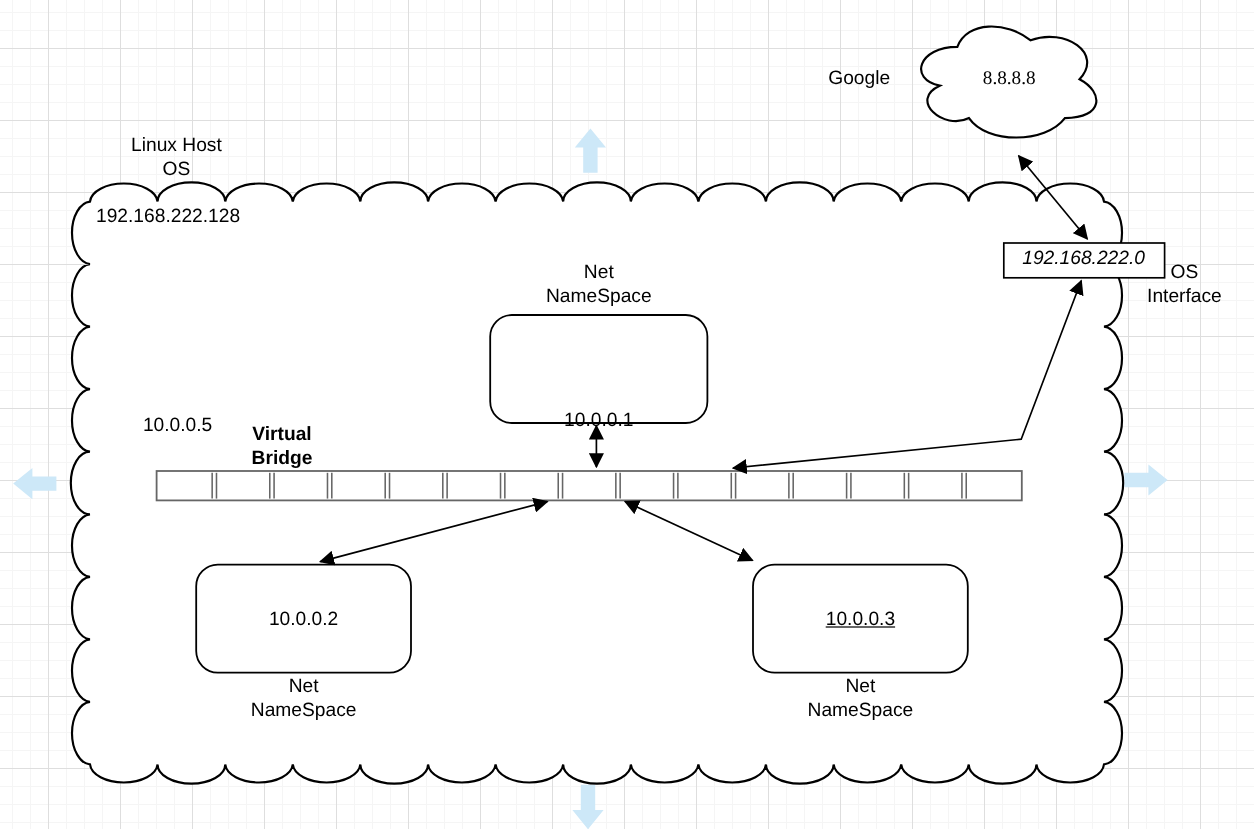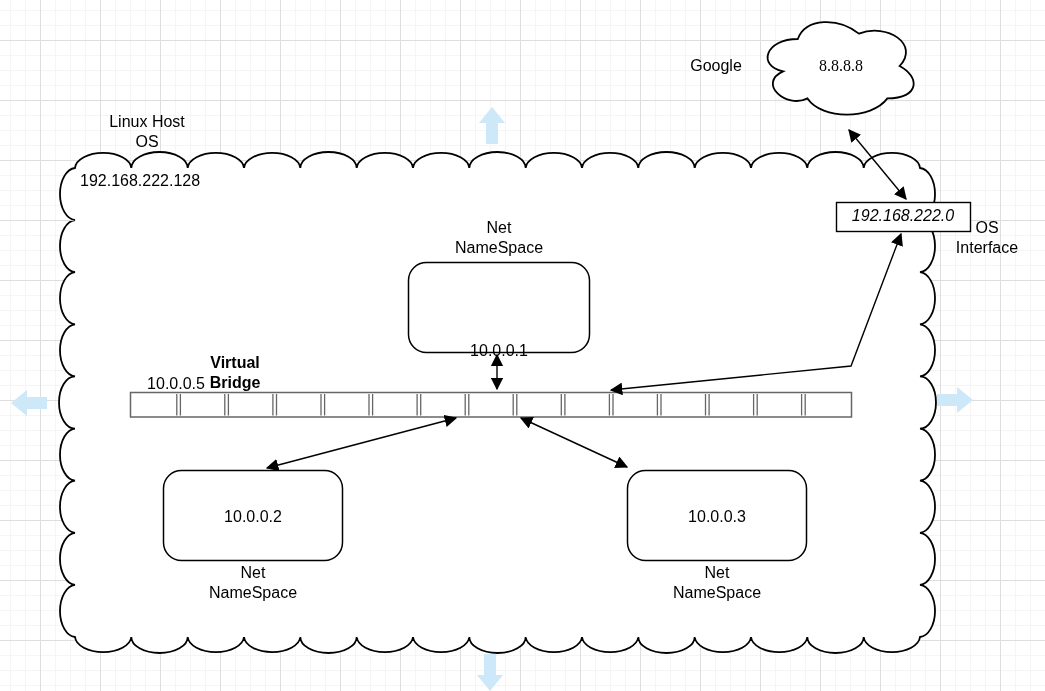--- a/index.html
+++ b/index.html
@@ -115,28 +115,28 @@
   <div class="lbl" style="left:841px;top:56px;font-family:Liberation Serif, serif;">8.8.8.8</div>
 
   <div class="lbl" style="left:147px;top:112px;">Linux Host
 OS</div>
   <div class="lbl left" style="left:80px;top:160px;margin-top:11px;">192.168.222.128</div>
 
   <div class="lbl" style="left:499px;top:218px;">Net
 NameSpace</div>
   <div class="lbl" style="left:499px;top:297px;margin-top:44px;">10.0.0.1</div>
 
-  <div class="lbl" style="left:148px;top:374px;margin-left:28px;">10.0.0.5</div>
+  <div class="lbl" style="left:148px;top:345px;">10.0.0.5</div>
   <div class="lbl" style="left:235px;top:353px;font-weight:bold;">Virtual
 Bridge</div>
 
   <div class="lbl" style="left:253px;top:507px;">10.0.0.2</div>
   <div class="lbl" style="left:253px;top:563px;">Net
 NameSpace</div>
 
-  <div class="lbl" style="left:717px;top:507px;">10.0.0.3</div>
+  <div class="lbl" style="left:717px;top:507px;text-decoration:underline;">10.0.0.3</div>
   <div class="lbl" style="left:717px;top:563px;">Net
 NameSpace</div>
 
   <div class="lbl" style="left:903px;top:206px;font-style:italic;">192.168.222.0</div>
   <div class="lbl" style="left:987px;top:218px;">OS
 Interface</div>
 </div>
 
 </body></html>

